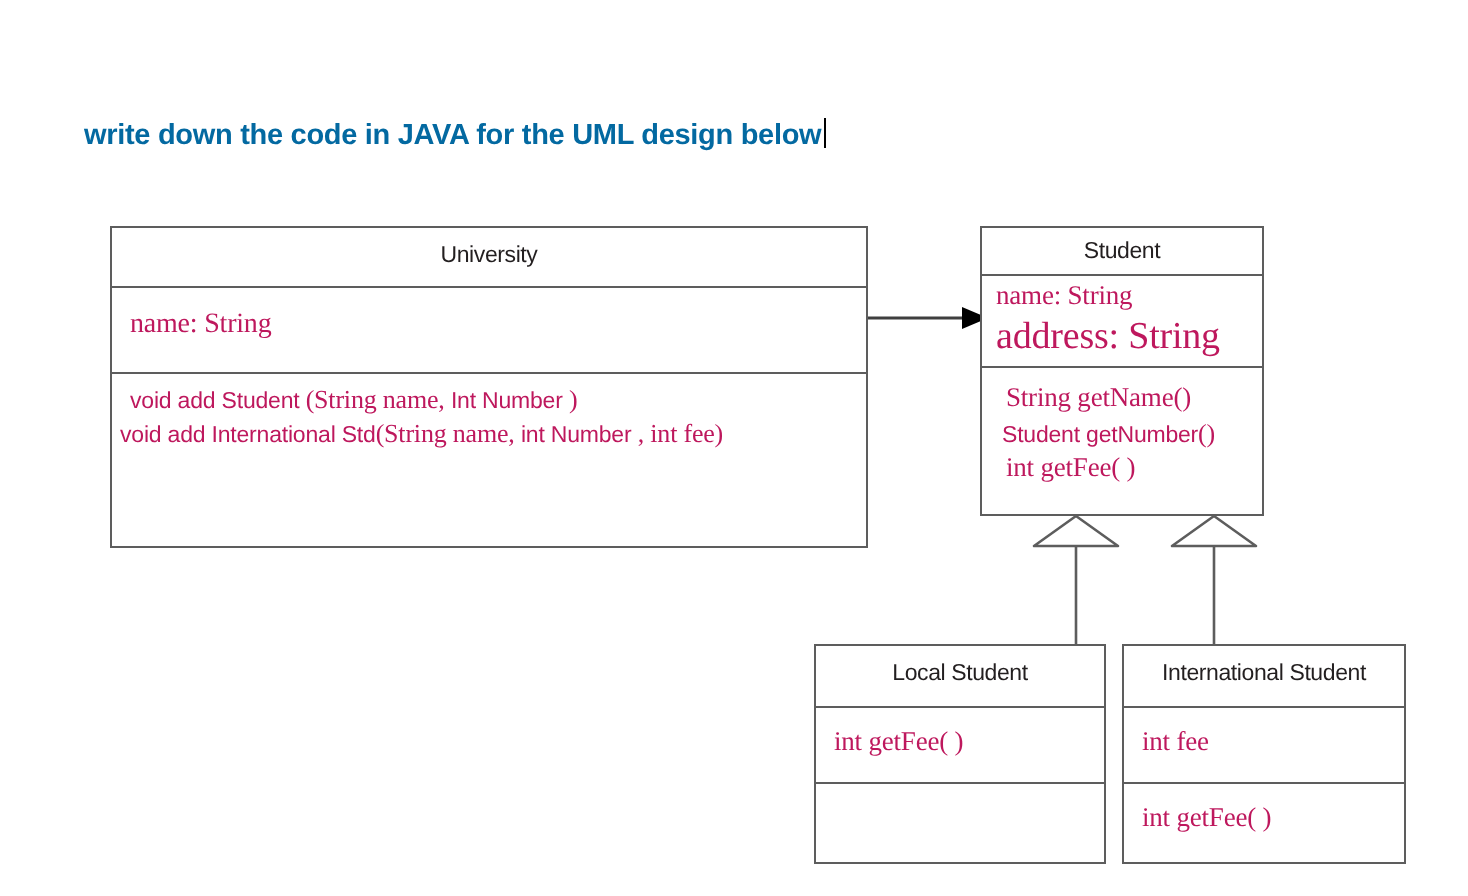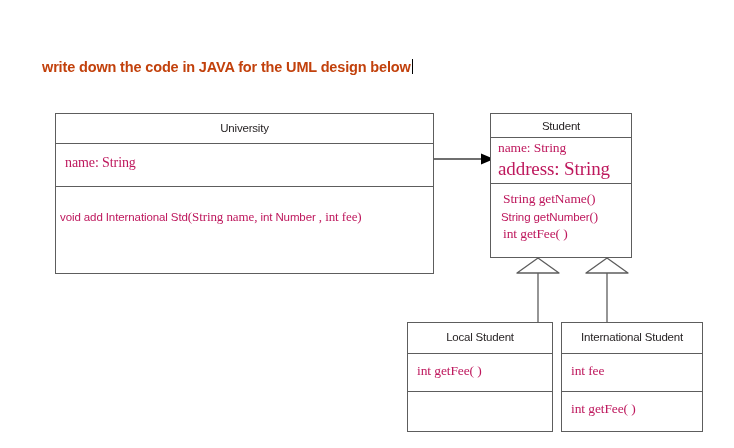--- a/index.html
+++ b/index.html
@@ -21,21 +21,21 @@
     left: 42px;
     top: 57px;
     display: flex;
     align-items: baseline;
     white-space: nowrap;
   }
   #prompt-text {
     font-family: "Liberation Sans", sans-serif;
     font-size: 14.5px;
     font-weight: bold;
-    color: #c2410c;
+    color: #0369a1;
     letter-spacing: -0.15px;
   }
   #text-caret {
     display: inline-block;
     width: 1px;
     height: 15px;
     background: #000000;
     margin-left: 1px;
     position: relative;
     top: 2px;
@@ -125,38 +125,41 @@
       </g>
     </svg>
 
     <div class="uml-box" style="left:55px; top:113px; width:379px; height:161px;">
       <div class="uml-title" style="top:8px;">University</div>
       <div class="uml-divider" style="top:29px;"></div>
       <div class="uml-divider" style="top:72px;"></div>
 
       <div class="uml-line ser" style="left:9px; top:41px; font-size:14px;">name: String</div>
 
+      <div class="uml-line mix" style="left:9px; top:78px;">
+        <span class="san">void add Student  </span><span class="ser">(String name, </span><span class="san">Int Number</span><span class="ser">     )</span>
+      </div>
 
       <div class="uml-line mix" style="left:4px; top:95px;">
         <span class="san">void add International Std</span><span class="ser">(String name,  </span><span class="san">int Number</span><span class="ser">    , int fee)</span>
       </div>
 
     </div>
 
     <div class="uml-box" style="left:490px; top:113px; width:142px; height:145px;">
       <div class="uml-title" style="top:6px;">Student</div>
       <div class="uml-divider" style="top:23px;"></div>
       <div class="uml-divider" style="top:69px;"></div>
 
       <div class="uml-line ser" style="left:7px; top:26px; font-size:13.5px;">name: String</div>
       <div class="uml-line ser" style="left:7px; top:44px; font-size:19px;">address: String</div>
 
       <div class="uml-line ser" style="left:12px; top:77px; font-size:13.5px;">String getName()</div>
       <div class="uml-line mix" style="left:10px; top:95px;">
-        <span class="san">String get</span><span class="san">Number</span><span class="ser">()</span>
+        <span class="san">Student get</span><span class="san">Number</span><span class="ser">()</span>
       </div>
       <div class="uml-line ser" style="left:12px; top:112px; font-size:13.5px;">int getFee( )</div>
     </div>
 
     <div class="uml-box" style="left:407px; top:322px; width:146px; height:110px;padding-left:26px;">
       <div class="uml-title" style="top:8px;">Local Student</div>
       <div class="uml-divider" style="top:30px;"></div>
       <div class="uml-divider" style="top:68px;"></div>
 
       <div class="uml-line ser" style="left:9px; top:40px; font-size:13.5px;">int getFee( )</div>

